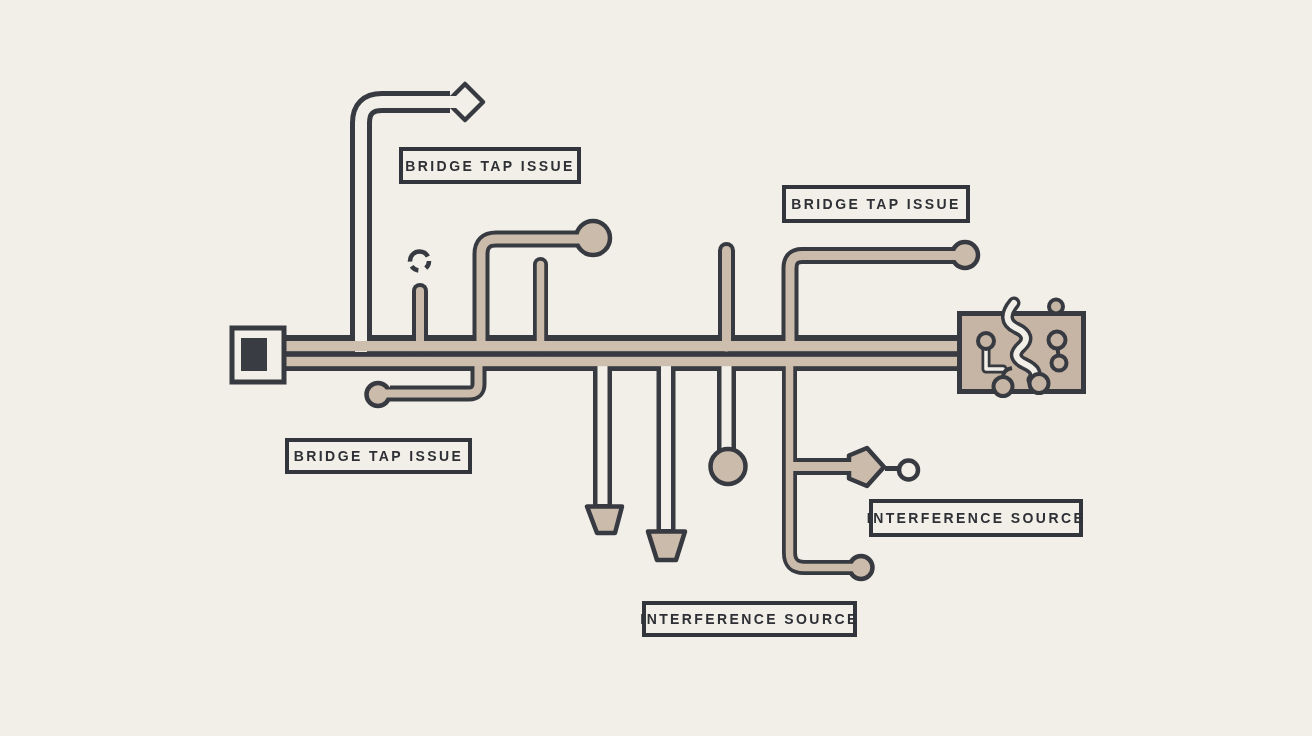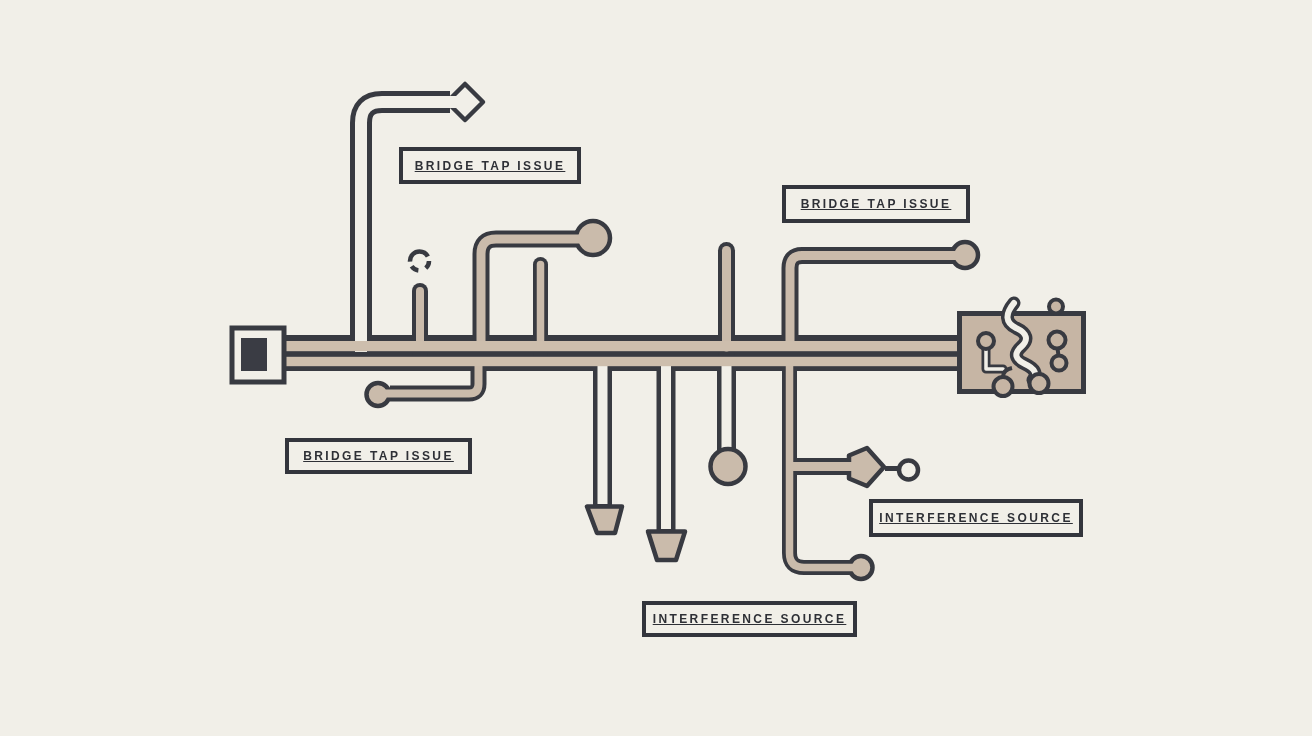--- a/index.html
+++ b/index.html
@@ -11,24 +11,23 @@
     font-family:"Liberation Sans", sans-serif;
   }
   #diagram-svg{position:absolute;left:0;top:0;}
   .label-box{
     position:absolute;
     box-sizing:border-box;
     background:#f1efe8;
     border:4px solid #33353c;
     display:flex;align-items:center;justify-content:center;
     color:#2e3036;
-    font-size:12px;font-weight:700;letter-spacing:2.4px;
+    font-size:14px;font-weight:700;letter-spacing:2.4px;
     white-space:nowrap;
     user-select:none;
-    text-decoration:underline;
   }
   .lbl-bridge-top   {left:399px;top:147px;width:182px;height:37px;}
   .lbl-bridge-right {left:782px;top:185px;width:188px;height:38px;}
   .lbl-bridge-left  {left:285px;top:438px;width:187px;height:36px;}
   .lbl-intf-right   {left:869px;top:499px;width:214px;height:38px;}
   .lbl-intf-bottom  {left:642px;top:601px;width:215px;height:36px;}
 </style>
 </head>
 <body>
 

